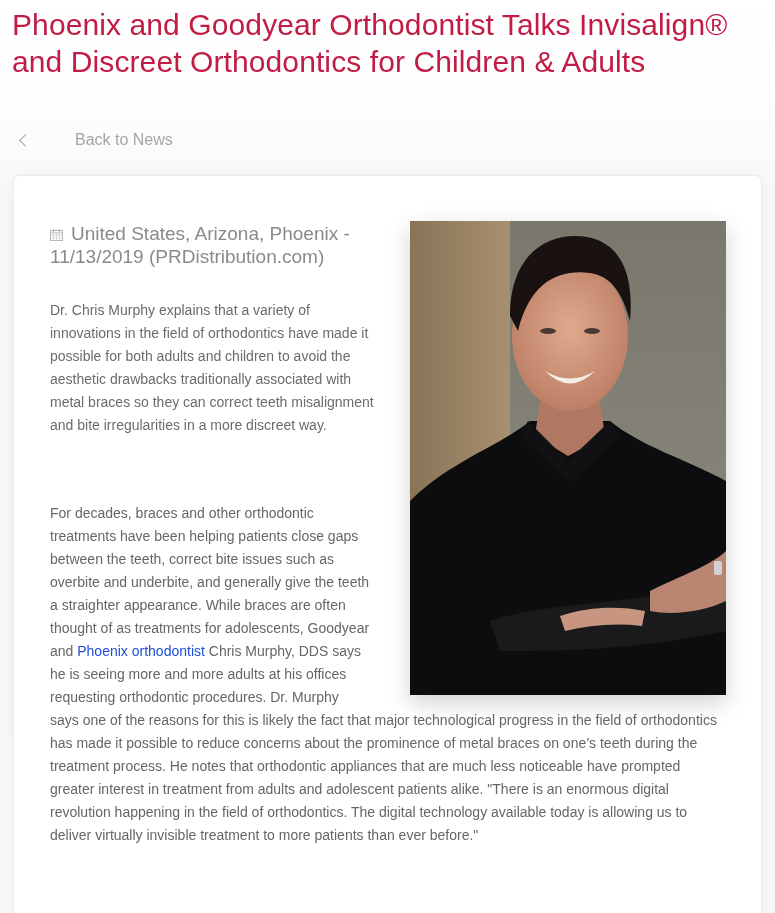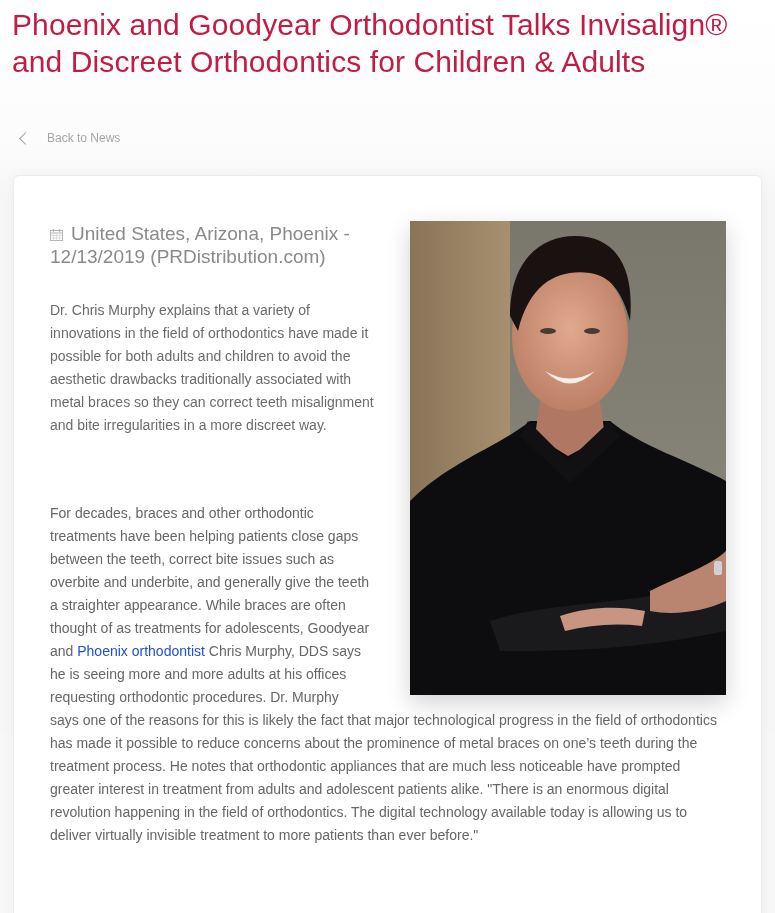--- a/index.html
+++ b/index.html
@@ -27,23 +27,24 @@
     font-weight: normal;
     letter-spacing: 0.1px;
   }
   .back-link {
     position: absolute;
     left: 16px;
     top: 131px;
     display: flex;
     align-items: center;
     color: #a5a5a5;
-    font-size: 12px;
+    font-size: 16px;
     text-decoration: none;
     cursor: pointer;
+    gap: 28px;
   }
   .back-link .chev {
     width: 9px; height: 9px;
     border-left: 1.5px solid #9d9d9d;
     border-bottom: 1.5px solid #9d9d9d;
     transform: rotate(45deg);
     margin-left: 5px;
     margin-right: 17px;
   }
   .card {
@@ -130,21 +131,21 @@
         <rect x="0.5" y="1.5" width="12" height="10" fill="none" stroke="#b5b5b5" stroke-width="1"></rect>
         <line x1="0.5" y1="4" x2="12.5" y2="4" stroke="#b5b5b5" stroke-width="1"></line>
         <line x1="3.5" y1="0" x2="3.5" y2="3" stroke="#b5b5b5" stroke-width="1.2"></line>
         <line x1="9.5" y1="0" x2="9.5" y2="3" stroke="#b5b5b5" stroke-width="1.2"></line>
         <line x1="3.5" y1="4" x2="3.5" y2="11.5" stroke="#cfcfcf" stroke-width="0.7"></line>
         <line x1="6.5" y1="4" x2="6.5" y2="11.5" stroke="#cfcfcf" stroke-width="0.7"></line>
         <line x1="9.5" y1="4" x2="9.5" y2="11.5" stroke="#cfcfcf" stroke-width="0.7"></line>
         <line x1="0.5" y1="6.5" x2="12.5" y2="6.5" stroke="#cfcfcf" stroke-width="0.7"></line>
         <line x1="0.5" y1="9" x2="12.5" y2="9" stroke="#cfcfcf" stroke-width="0.7"></line>
       </svg><span>United States, Arizona, Phoenix -</span><br>
-      <span>12/13/2019 (PRDistribution.com)</span>
+      <span>11/13/2019 (PRDistribution.com)</span>
     </div>
 
     <div class="photo">
       <svg width="316" height="474" viewBox="0 0 316 474">
         <defs>
           <linearGradient id="bgL" x1="0" y1="0" x2="1" y2="0">
             <stop offset="0" stop-color="#8a7458"></stop>
             <stop offset="1" stop-color="#a6906f"></stop>
           </linearGradient>
           <linearGradient id="bgR" x1="0" y1="0" x2="0" y2="1">

